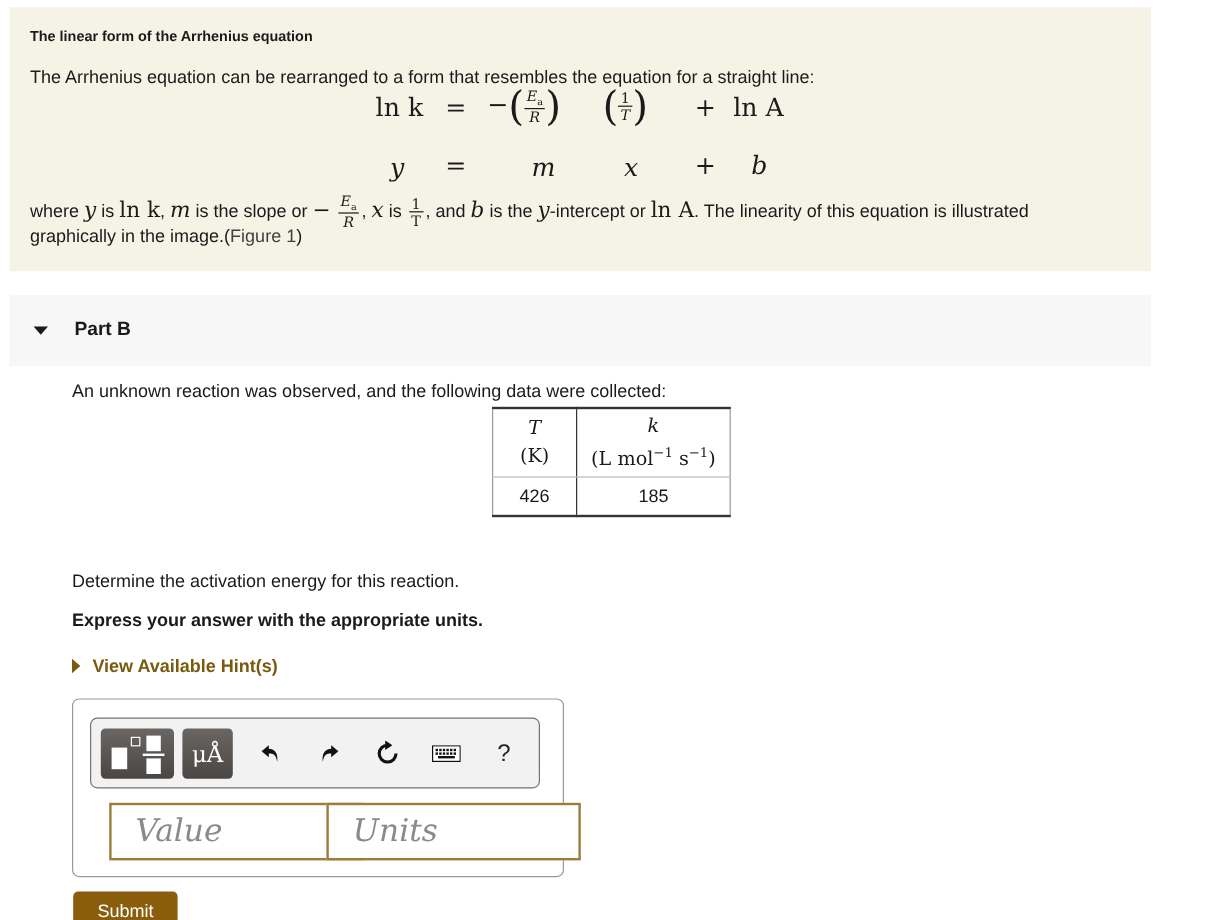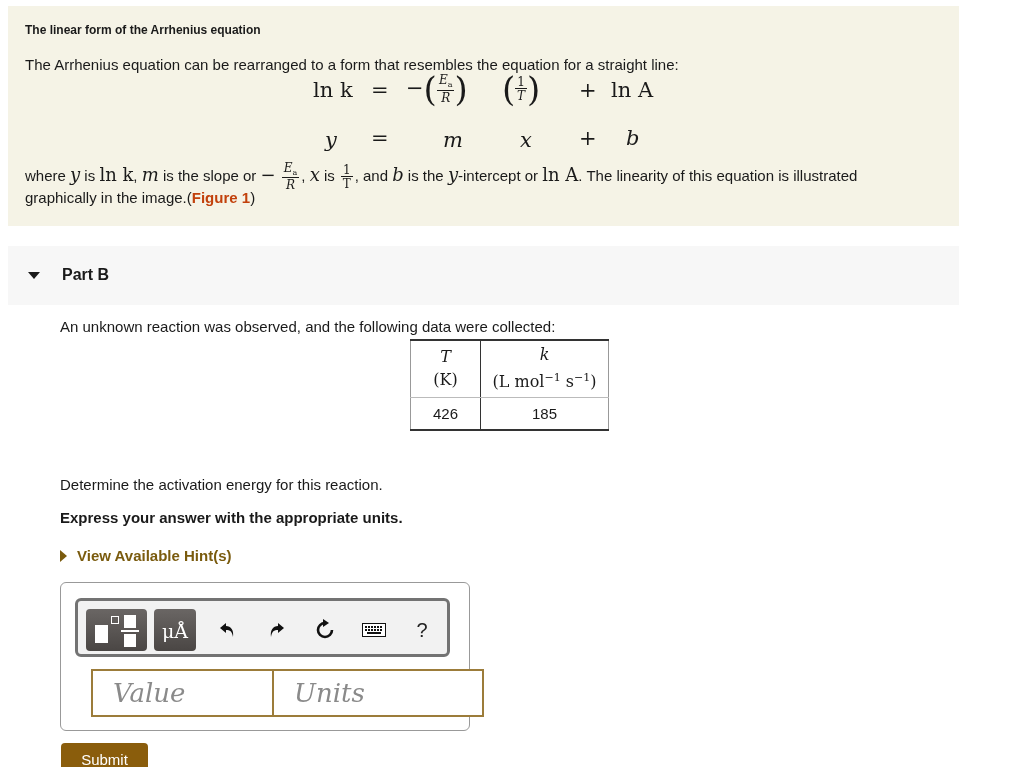--- a/index.html
+++ b/index.html
@@ -20,21 +20,21 @@
   .frac .den { font-size: 12px; padding-top: 1px; font-style: italic; }
   .frac .num sub, .frac .den sub { font-size: 8px; font-style: normal; }
   .paren { font-size: 34px; font-weight: 200; vertical-align: middle; line-height: 1; }
 
   .intro-line3 { position: absolute; left: 17px; top: 156px; font-size: 15px; white-space: nowrap; }
   .intro-line3 .mi, .intro-line3 .math { font-size: 18px; }
   .small-frac { display: inline-flex; flex-direction: column; align-items: center; vertical-align: middle; line-height: 1; font-family: "DejaVu Serif", serif; margin: 0 2px; }
   .small-frac .num { font-size: 12px; border-bottom: 1px solid #1a1a1a; padding: 0 2px; }
   .small-frac .den { font-size: 12px; padding-top: 1px; }
   .intro-line4 { position: absolute; left: 17px; top: 183px; font-size: 15px; }
-  .figure-link { color: #c2410c; cursor: pointer; font-weight: bold; }
+  .figure-link { color: #404040; cursor: pointer; }
 
   .part-header {
     position: absolute; left: 8px; top: 246px; width: 951px; height: 59px;
     background: #f7f7f7;
   }
   .part-caret { position: absolute; left: 20px; top: 26px; width: 0; height: 0;
     border-left: 6px solid transparent; border-right: 6px solid transparent; border-top: 7px solid #1a1a1a; }
   .part-title { position: absolute; left: 54px; top: 20px; font-weight: bold; font-size: 16px; }
 
   .question { position: absolute; left: 60px; top: 318px; font-size: 15px; }
@@ -56,21 +56,21 @@
   .express { position: absolute; left: 60px; top: 509px; font-size: 15px; font-weight: bold; }
   .hint-row { position: absolute; left: 60px; top: 547px; font-size: 15px; font-weight: bold; color: #7a5b0e; cursor: pointer; }
   .hint-caret { display: inline-block; width: 0; height: 0; border-top: 6px solid transparent; border-bottom: 6px solid transparent; border-left: 7px solid #7a5b0e; margin-right: 10px; vertical-align: -1px; }
 
   .answer-box {
     position: absolute; left: 60px; top: 582px; width: 410px; height: 149px;
     border: 1px solid #999; border-radius: 6px; background: #fff;
   }
   .toolbar {
     position: absolute; left: 14px; top: 15px; width: 375px; height: 59px;
-    background: #f2f2f2; border: 3px solid #737373; border-radius: 6px;
+    background: #f2f2f2; border: 1px solid #737373; border-radius: 6px;
   }
   .tb-btn-dark {
     position: absolute; top: 8px; height: 42px; border-radius: 4px;
     background: linear-gradient(#6a6664, #4a4644); cursor: pointer;
   }
   .tb-template { left: 8px; width: 61px; }
   .tb-units { left: 76px; width: 42px; color: #fff; font-family: "DejaVu Serif", serif; font-size: 19px; text-align: center; line-height: 44px; }
   .tpl-big { position: absolute; left: 9px; top: 16px; width: 13px; height: 18px; background: #fff; }
   .tpl-sup { position: absolute; left: 25px; top: 7px; width: 8px; height: 8px; border: 1.5px solid #fff; }
   .tpl-fr-top { position: absolute; left: 38px; top: 6px; width: 12px; height: 13px; background: #fff; }

